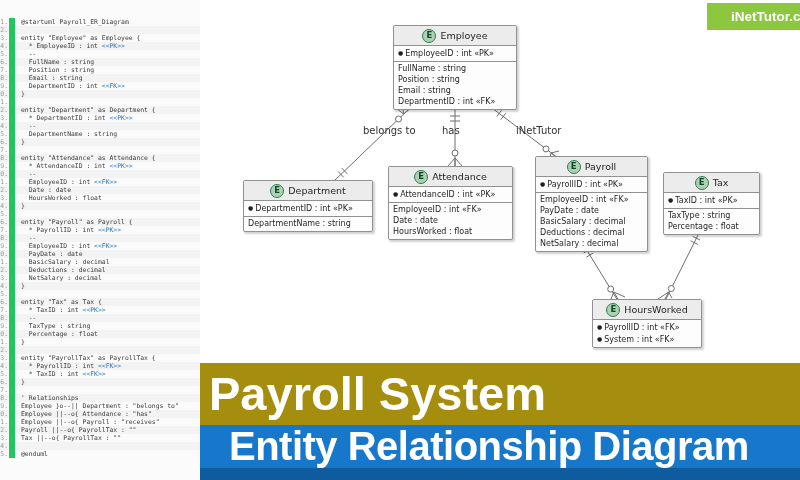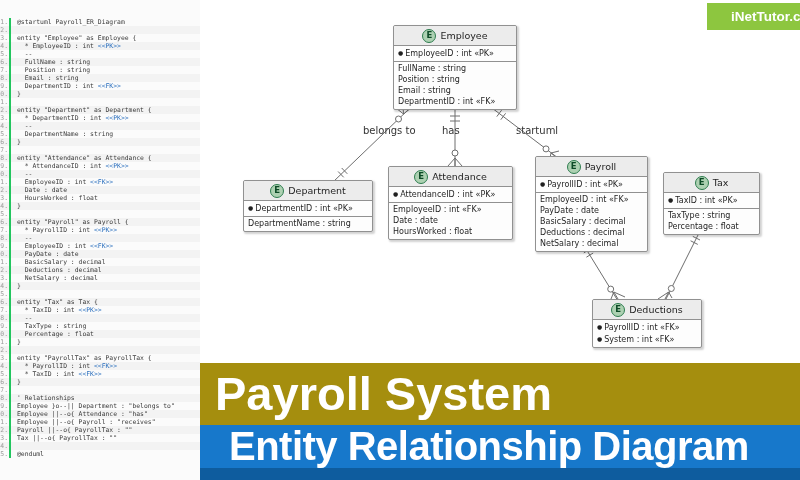--- a/index.html
+++ b/index.html
@@ -13,21 +13,21 @@
     background:#fbfbfb;box-sizing:border-box;padding-top:18px;
   }
   .code-row{
     display:flex;height:8px;line-height:8px;
     font-family:"DejaVu Sans Mono",monospace;font-size:6.4px;
     white-space:pre;color:#3b3b3b;
   }
   .code-row:nth-child(even){background:#f3f3f3;}
   .ln{position:relative;width:9px;flex:none;overflow:hidden;}
   .ln i{position:absolute;right:1px;top:0;font-style:normal;color:#9a9a9a;}
-  .ct{border-left:2px solid #22c55e;padding-left:6px;flex:1;overflow:hidden;}
+  .ct{border-left:6px solid #22c55e;padding-left:6px;flex:1;overflow:hidden;}
   .tok{color:#2a6fbe;}
   
   .site-badge{
     position:absolute;left:659px;top:3px;width:138px;height:27px;
     background:#8dc63f;color:#ffffff;font-family:"Liberation Sans",sans-serif;
     font-weight:bold;font-size:13.5px;line-height:27px;text-align:center;margin-left:48px;
   }
   
   .diagram{position:absolute;left:200px;top:0;width:600px;height:363px;}
   svg.rels{position:absolute;left:0;top:0;pointer-events:none;}
@@ -49,21 +49,21 @@
   .e-icon i{font-style:normal;font-weight:bold;font-size:8.5px;color:#0c4a26;line-height:1;}
   .sec{padding:1px 0 2px 0;}
   .sec.sep{border-bottom:1px solid #919191;}
   .ent-row{padding:0 4px;line-height:11px;white-space:nowrap;}
   .bullet{font-size:6px;margin-right:2px;vertical-align:1px;}
   .rel-label{position:absolute;font-size:10px;color:#333;white-space:nowrap;}
   
   .banner-title{
     position:absolute;left:200px;top:363px;width:600px;height:62px;
     background:#a58e0e;color:#ffffff;font-family:"Liberation Sans",sans-serif;
-    font-weight:bold;font-size:47px;line-height:62px;padding-left:15px;box-sizing:border-box;
+    font-weight:bold;font-size:47px;line-height:62px;padding-left:9px;box-sizing:border-box;
     white-space:nowrap;
   }
   .banner-subtitle{
     position:absolute;left:200px;top:425px;width:600px;height:43px;
     background:#1778cb;color:#ffffff;font-family:"Liberation Sans",sans-serif;
     font-weight:bold;font-size:40px;line-height:43px;padding-left:29px;box-sizing:border-box;
     white-space:nowrap;letter-spacing:-.5px;
   }
   .banner-footer{
     position:absolute;left:200px;top:468px;width:600px;height:12px;background:#0e5c9e;
@@ -252,28 +252,28 @@
       <div class="ent-row">TaxType : string</div>
       <div class="ent-row">Percentage : float</div>
     </div>
   </div>
 
   <div class="entity" style="left:392px;top:299px;width:108px">
     <div class="ent-header">
       <span class="e-icon">
           <i>E</i>
         </span>
-      <span>Deductions</span>
+      <span>HoursWorked</span>
     </div>
     <div class="sec">
       <div class="ent-row"><span class="bullet">●</span><span>PayrollID : int «FK»</span></div>
       <div class="ent-row"><span class="bullet">●</span><span>System : int «FK»</span></div>
     </div>
   </div>
 
   <span class="rel-label" style="left:163px;top:125px">belongs to</span>
   <span class="rel-label" style="left:242px;top:125px">has</span>
-  <span class="rel-label" style="left:316px;top:125px">startuml</span>
+  <span class="rel-label" style="left:316px;top:125px">iNetTutor</span>
 </div>
 
 <div class="banner-title">Payroll System</div>
 <div class="banner-subtitle">Entity Relationship Diagram</div>
 <div class="banner-footer"></div>
 
 </body></html>

